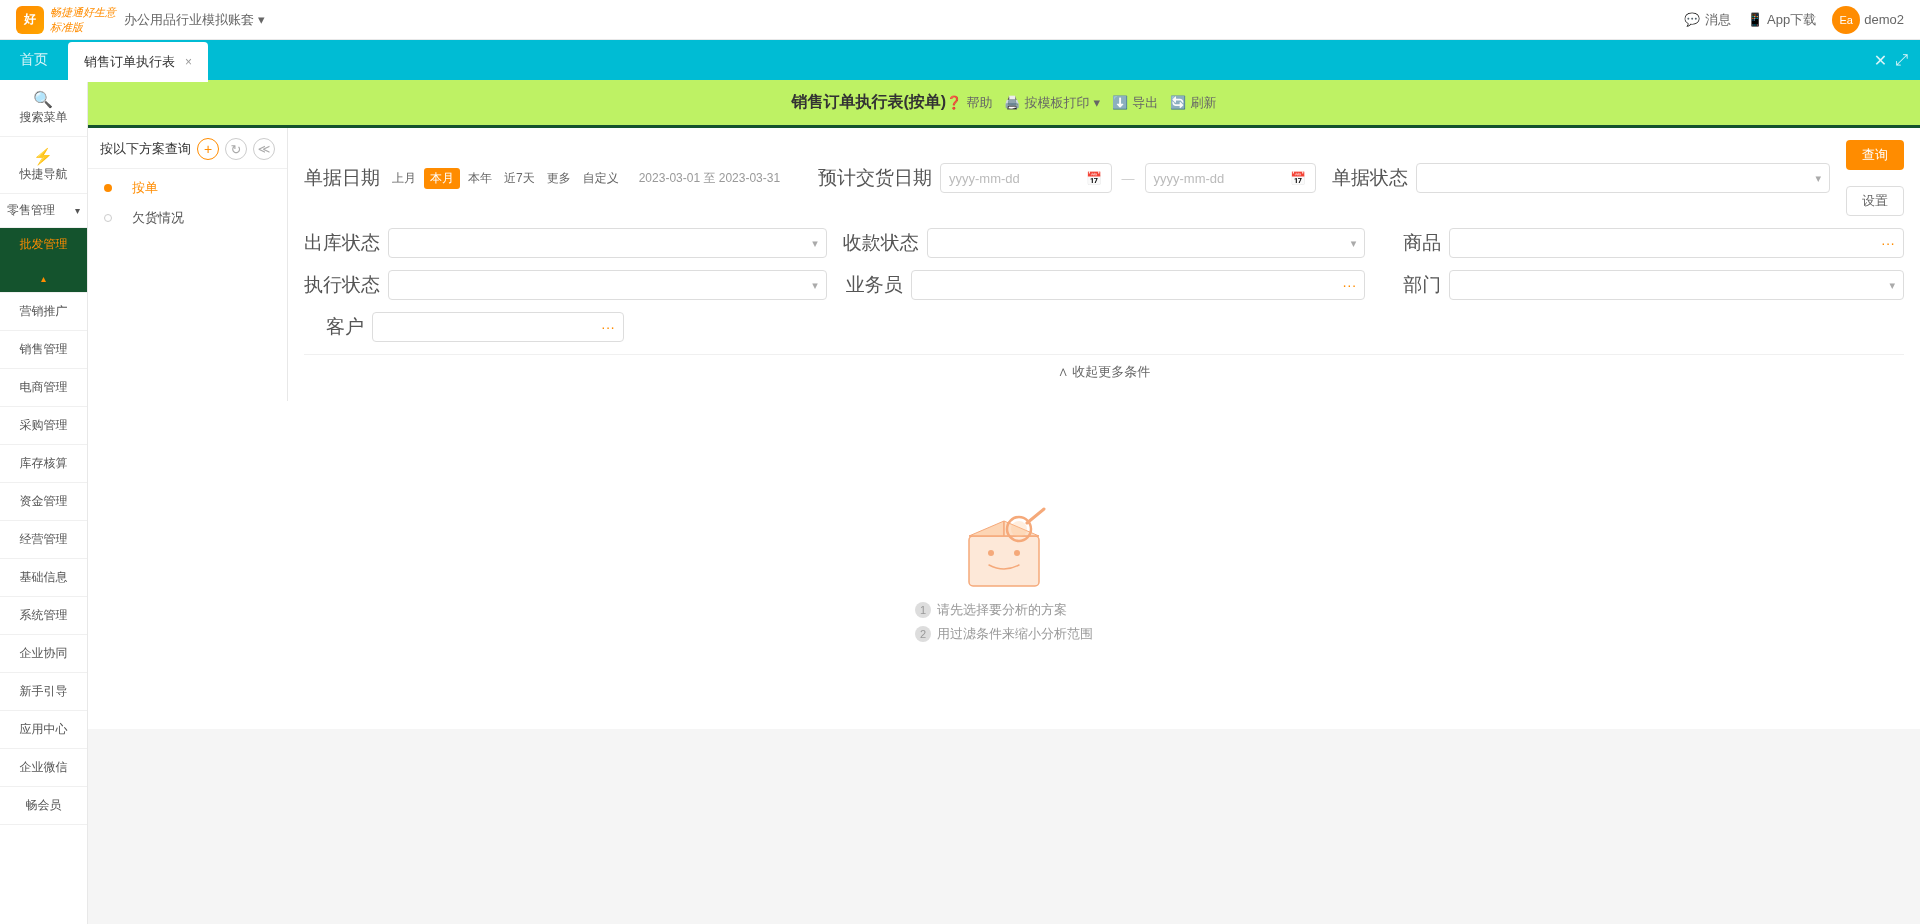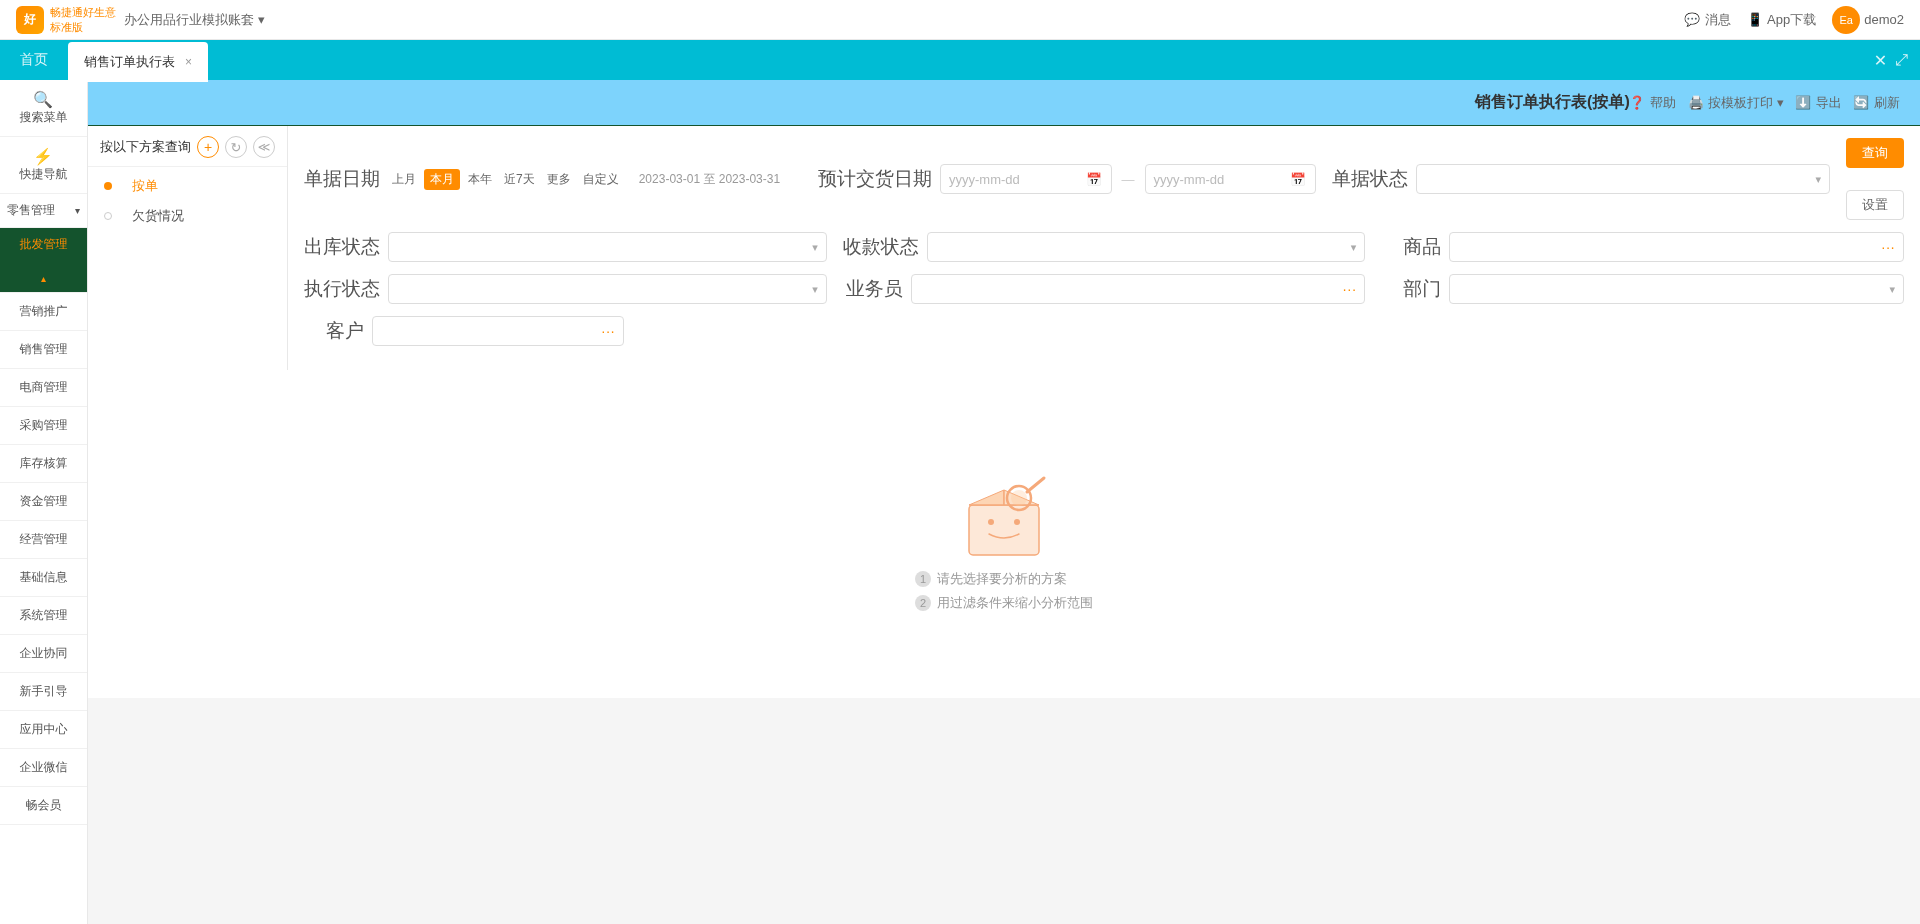--- a/index.html
+++ b/index.html
@@ -14,21 +14,21 @@
       justify-content: space-between;
       padding: 0 16px;
       border-bottom: 1px solid #e8e8e8;
       position: fixed;
       top: 0; left: 0; right: 0;
       z-index: 100;
     }
     .top-header-left { display: flex; align-items: center; gap: 8px; }
     .logo-area { display: flex; align-items: center; gap: 6px; }
     .logo-icon { width: 28px; height: 28px; background: linear-gradient(135deg, #ff8c00, #ffa500); border-radius: 6px; display: flex; align-items: center; justify-content: center; color: white; font-size: 12px; font-weight: bold; }
-    .logo-text { font-size: 11px; color: #ff8c00; line-height: 1.3; }
+    .logo-text { font-size: 11px; color: #ff8c00; line-height: 1.3; font-style: italic; }
     .doc-selector { display: flex; align-items: center; gap: 4px; color: #666; font-size: 13px; cursor: pointer; }
     .top-header-right { display: flex; align-items: center; gap: 16px; }
     .header-action { display: flex; align-items: center; gap: 4px; color: #666; font-size: 13px; cursor: pointer; }
     .avatar { width: 28px; height: 28px; border-radius: 50%; background: #ff8c00; display: flex; align-items: center; justify-content: center; color: white; font-size: 11px; overflow: hidden; }
 
     
     .tab-bar {
       height: 40px;
       background: #00bcd4;
       display: flex;
@@ -97,26 +97,26 @@
       border-bottom: 1px solid #f0f0f0;
     }
     .sidebar-section.active { color: #ff8c00; background: #14532d; flex-direction: column; }
     .sidebar-arrow { font-size: 10px; }
 
     
     .main-content { flex: 1; overflow-y: auto; background: #f5f5f5; }
 
     
     .page-header {
-      background: #7dd3fc;
+      background: #bef264;
       padding: 12px 20px;
       display: flex;
       align-items: center;
-      justify-content: flex-end;
-      border-bottom: 1px solid #14532d;
+      justify-content: center;
+      border-bottom: 3px solid #14532d;
     }
     .page-title { font-size: 16px; font-weight: 600; color: #333; }
     .page-actions { display: flex; align-items: center; gap: 12px; }
     .page-action-btn {
       display: flex; align-items: center; gap: 4px;
       color: #666; font-size: 13px; cursor: pointer;
     }
     .btn-primary {
       background: #ff8c00; color: white; border: none;
       padding: 6px 16px; border-radius: 4px; cursor: pointer; font-size: 13px;
@@ -384,21 +384,21 @@
           </div>
 
           <div class="filter-field" style="flex:2">
             <span class="filter-field-label">单据状态</span>
             <div class="filter-input filter-input-wide">
               <span></span>
               <span class="dropdown-arrow">▾</span>
             </div>
           </div>
 
-          <div style="display:flex; flex-direction:column; gap:22px; flex-shrink:0;">
+          <div style="display:flex; flex-direction:column; gap:16px; flex-shrink:0;">
             <button class="btn-primary">查询</button>
             <button class="btn-secondary">设置</button>
           </div>
         </div>
 
         <div class="filter-row">
           <div class="filter-field" style="flex:1">
             <span class="filter-field-label">出库状态</span>
             <div class="filter-input filter-input-wide">
               <span></span>
@@ -448,20 +448,24 @@
         <div class="filter-row">
           <div class="filter-field" style="flex:1; max-width:320px;">
             <span class="filter-field-label">客户</span>
             <div class="filter-input filter-input-wide">
               <span></span>
               <span class="more-dots">···</span>
             </div>
           </div>
         </div>
 
+        <div class="collapse-row">
+          <span>∧ </span>
+          <span>收起更多条件</span>
+        </div>
       </div>
     </div>
 
     <div class="empty-state">
 
       <svg width="130" height="120" viewBox="0 0 130 120">
 
         <rect x="30" y="55" width="70" height="50" rx="4" fill="#fde8d8" stroke="#f5a97a" stroke-width="1.5"></rect>
 
         <polygon points="30,55 65,40 65,55" fill="#fdd5b4" stroke="#f5a97a" stroke-width="1"></polygon>

